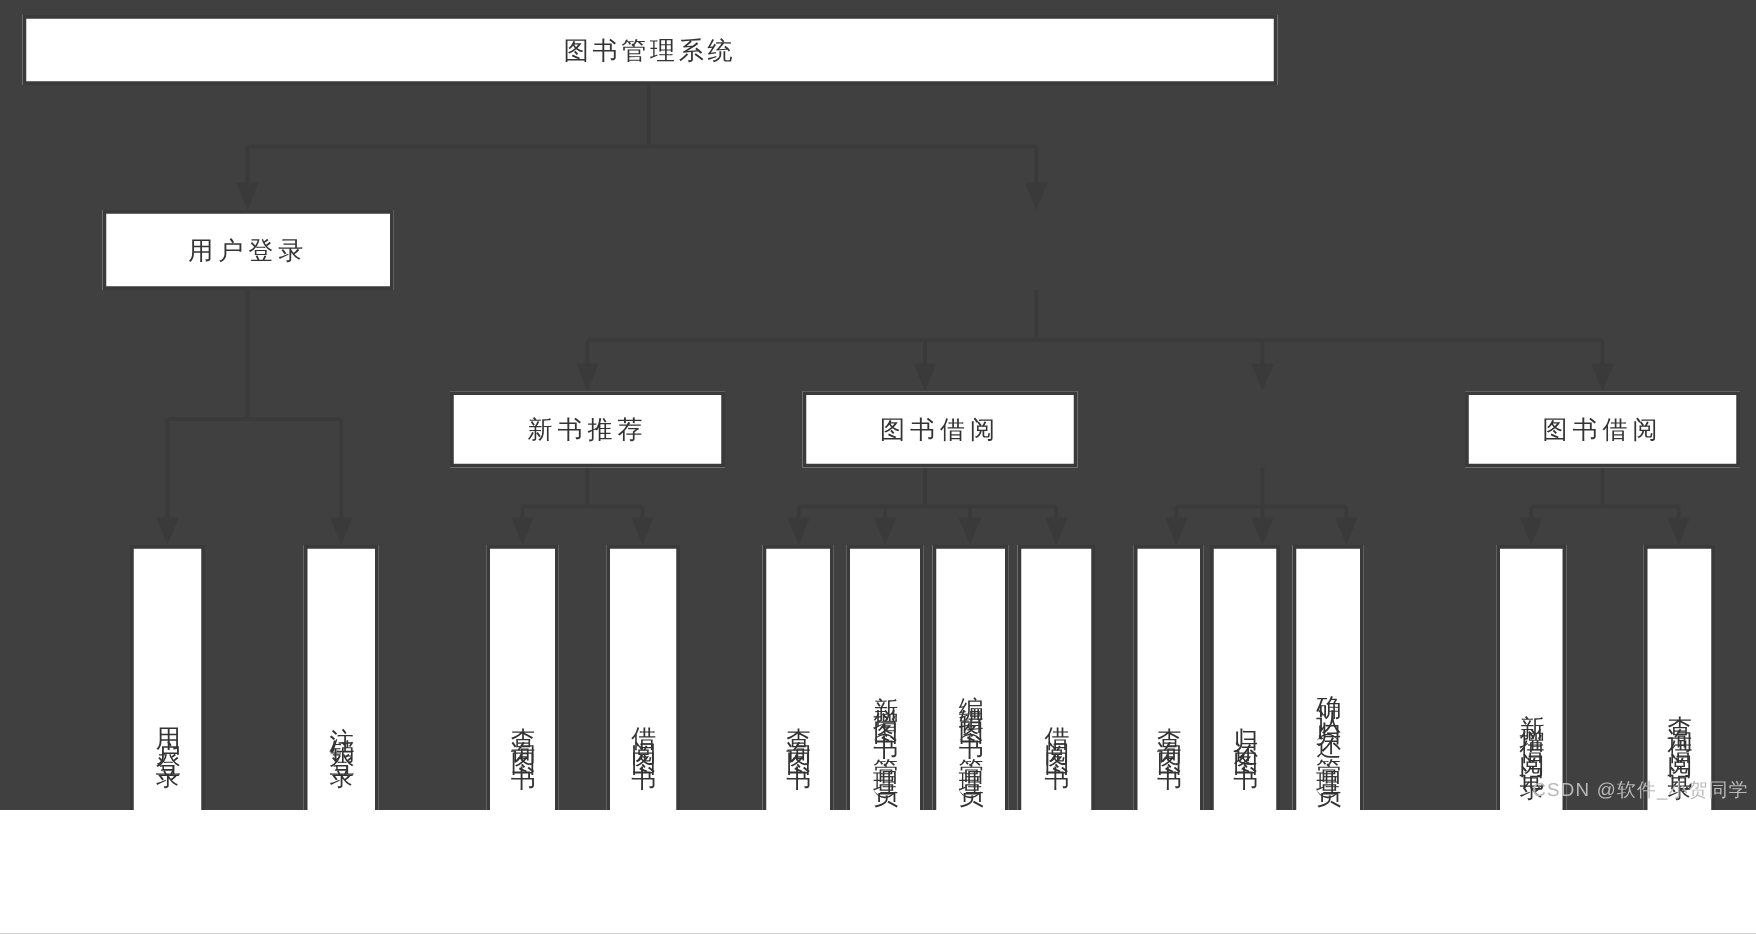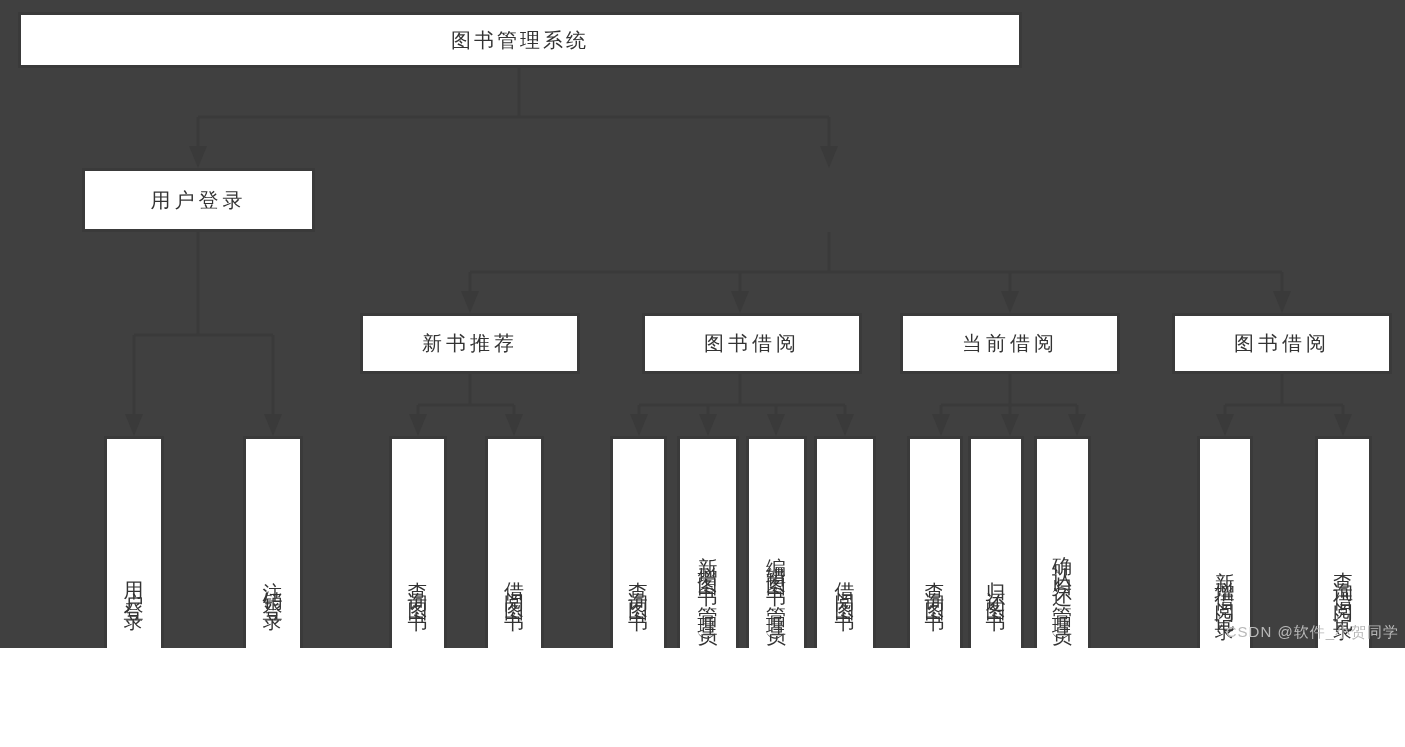--- a/index.html
+++ b/index.html
@@ -168,23 +168,20 @@
   <div class="node h n-user-login">
     <span>用户登录</span>
   </div>
 
   <div class="node h n-new-book">
     <span>新书推荐</span>
   </div>
   <div class="node h n-book-borrow">
     <span>图书借阅</span>
   </div>
-  <div class="node h n-current-borrow">
-    <span>当前借阅</span>
-  </div>
   <div class="node h n-borrow-record">
     <span>图书借阅</span>
   </div>
 
   <div class="leaf lf-a1">
     <span>用户登录</span>
   </div>
   <div class="leaf lf-a2">
     <span>注销登录</span>
   </div>

